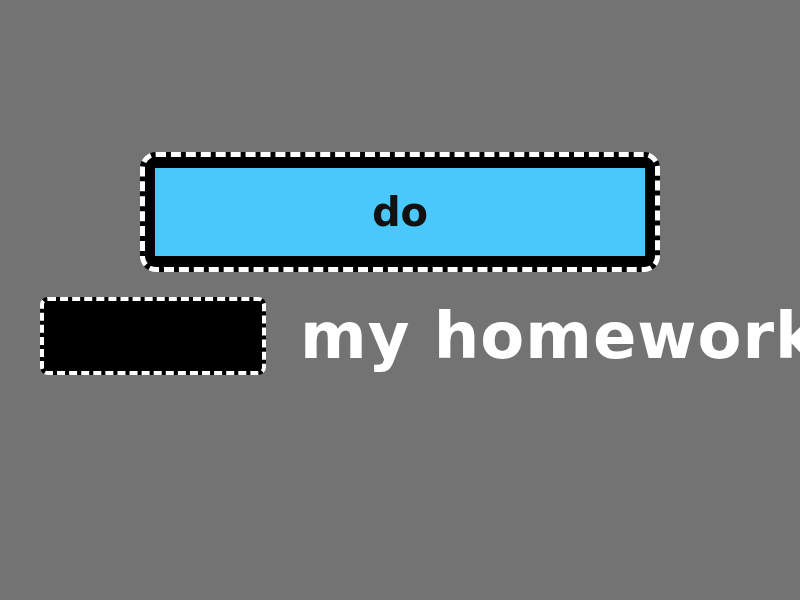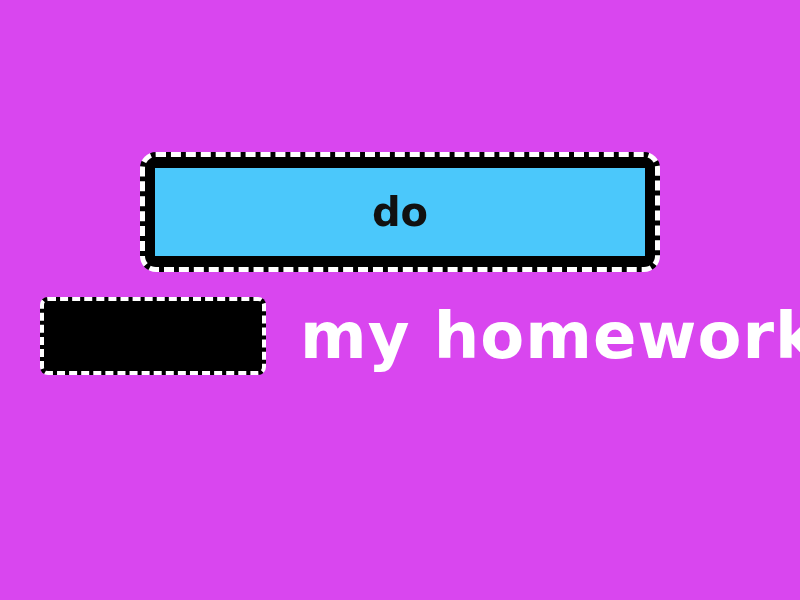--- a/index.html
+++ b/index.html
@@ -5,21 +5,21 @@
   * { margin: 0; padding: 0; box-sizing: border-box; }
   html, body {
     width: 800px; height: 600px;
     background: #000000;
     overflow: hidden;
     font-family: "DejaVu Sans", "Liberation Sans", sans-serif;
   }
   .stage {
     position: relative;
     width: 800px; height: 600px;
-    background: #d946ef;
+    background: #737373;
   }
   
   .choice-tray {
     position: absolute;
     left: 140px; top: 152px;
     width: 520px; height: 120px;
     border: 5px dashed #ffffff;
     border-radius: 16px;
     display: flex;
     align-items: center;

